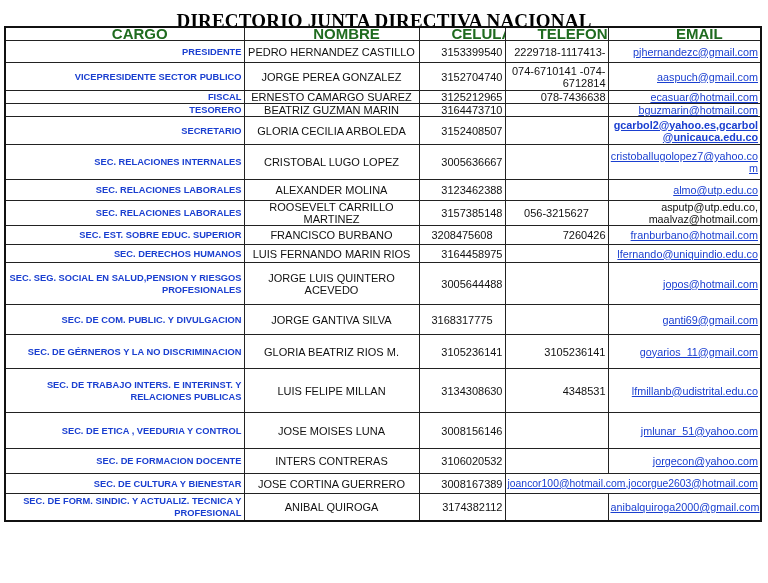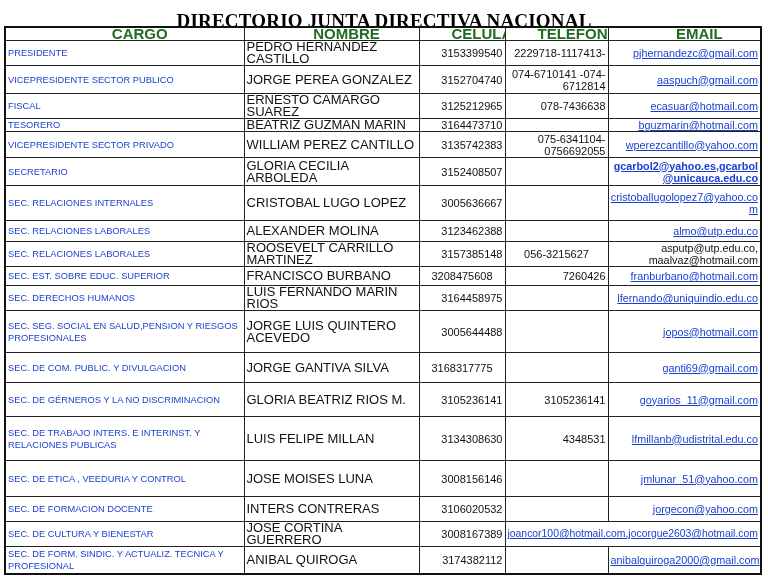--- a/index.html
+++ b/index.html
@@ -1,22 +1,22 @@
 <!DOCTYPE html>
 <html><head>
 <meta charset="utf-8">
 <style>
   html, body { margin:0; padding:0; background:#ffffff; }
   body { width:768px; height:583px; position:relative; overflow:hidden; font-family:"Liberation Sans", sans-serif; }
   .title { position:absolute; left:0; top:10px; width:768px; text-align:center; font-family:"Liberation Serif", serif; font-weight:bold; font-size:19px; color:#000; letter-spacing:0.2px; }
   table { position:absolute; left:4px; top:26px; width:756px; border-collapse:collapse; table-layout:fixed; border:2px solid #111; }
   td, th { border:1px solid #222; padding:0 2px; font-size:10.6px; line-height:12px; overflow:hidden; }
   th { color:#1f6b1f; font-weight:bold; text-align:center; height:11px; font-size:15px;padding-left:32px; }
-  td.cargo { color:#1a3fd0; font-weight:normal; text-align:left; font-size:9.3px; line-height:12px; }
-  td.nombre { color:#111; font-size:13px; }
+  td.cargo { color:#1a3fd0; font-weight:bold; text-align:right; font-size:9.3px; line-height:12px; }
+  td.nombre { text-align:center; color:#111; font-size:11px; }
   td.cel { text-align:right; color:#111; font-size:11px; }
   td.cel.left { text-align:center; }
   td.tel { text-align:right; color:#111; font-size:11px; }
   td.email { text-align:right; font-size:10.8px; }
   td.email a { color:#1a3fd0; text-decoration:underline; }
   td.email.plain { color:#111;border-radius:10px; }
 </style>
 </head>
 <body>
 
@@ -60,27 +60,20 @@
       <td class="cel">3125212965</td>
       <td class="tel">078-7436638</td>
       <td class="email"><a>ecasuar@hotmail.com</a></td>
     </tr>
     <tr style="height:13px">
       <td class="cargo">TESORERO</td>
       <td class="nombre">BEATRIZ GUZMAN MARIN</td>
       <td class="cel">3164473710</td>
       <td class="tel"></td>
       <td class="email"><a>bguzmarin@hotmail.com</a></td>
-    </tr>
-    <tr style="height:26px">
-      <td class="cargo">VICEPRESIDENTE SECTOR PRIVADO</td>
-      <td class="nombre">WILLIAM PEREZ CANTILLO</td>
-      <td class="cel">3135742383</td>
-      <td class="tel">075-6341104-0756692055</td>
-      <td class="email"><a>wperezcantillo@yahoo.com</a></td>
     </tr>
     <tr style="height:28px">
       <td class="cargo">SECRETARIO</td>
       <td class="nombre">GLORIA CECILIA ARBOLEDA</td>
       <td class="cel">3152408507</td>
       <td class="tel"></td>
       <td class="email" style="word-break:break-all;font-weight:bold;"><a>gcarbol2@yahoo.es,gcarbol@unicauca.edu.co</a></td>
     </tr>
     <tr style="height:35px">
       <td class="cargo">SEC. RELACIONES INTERNALES</td>

